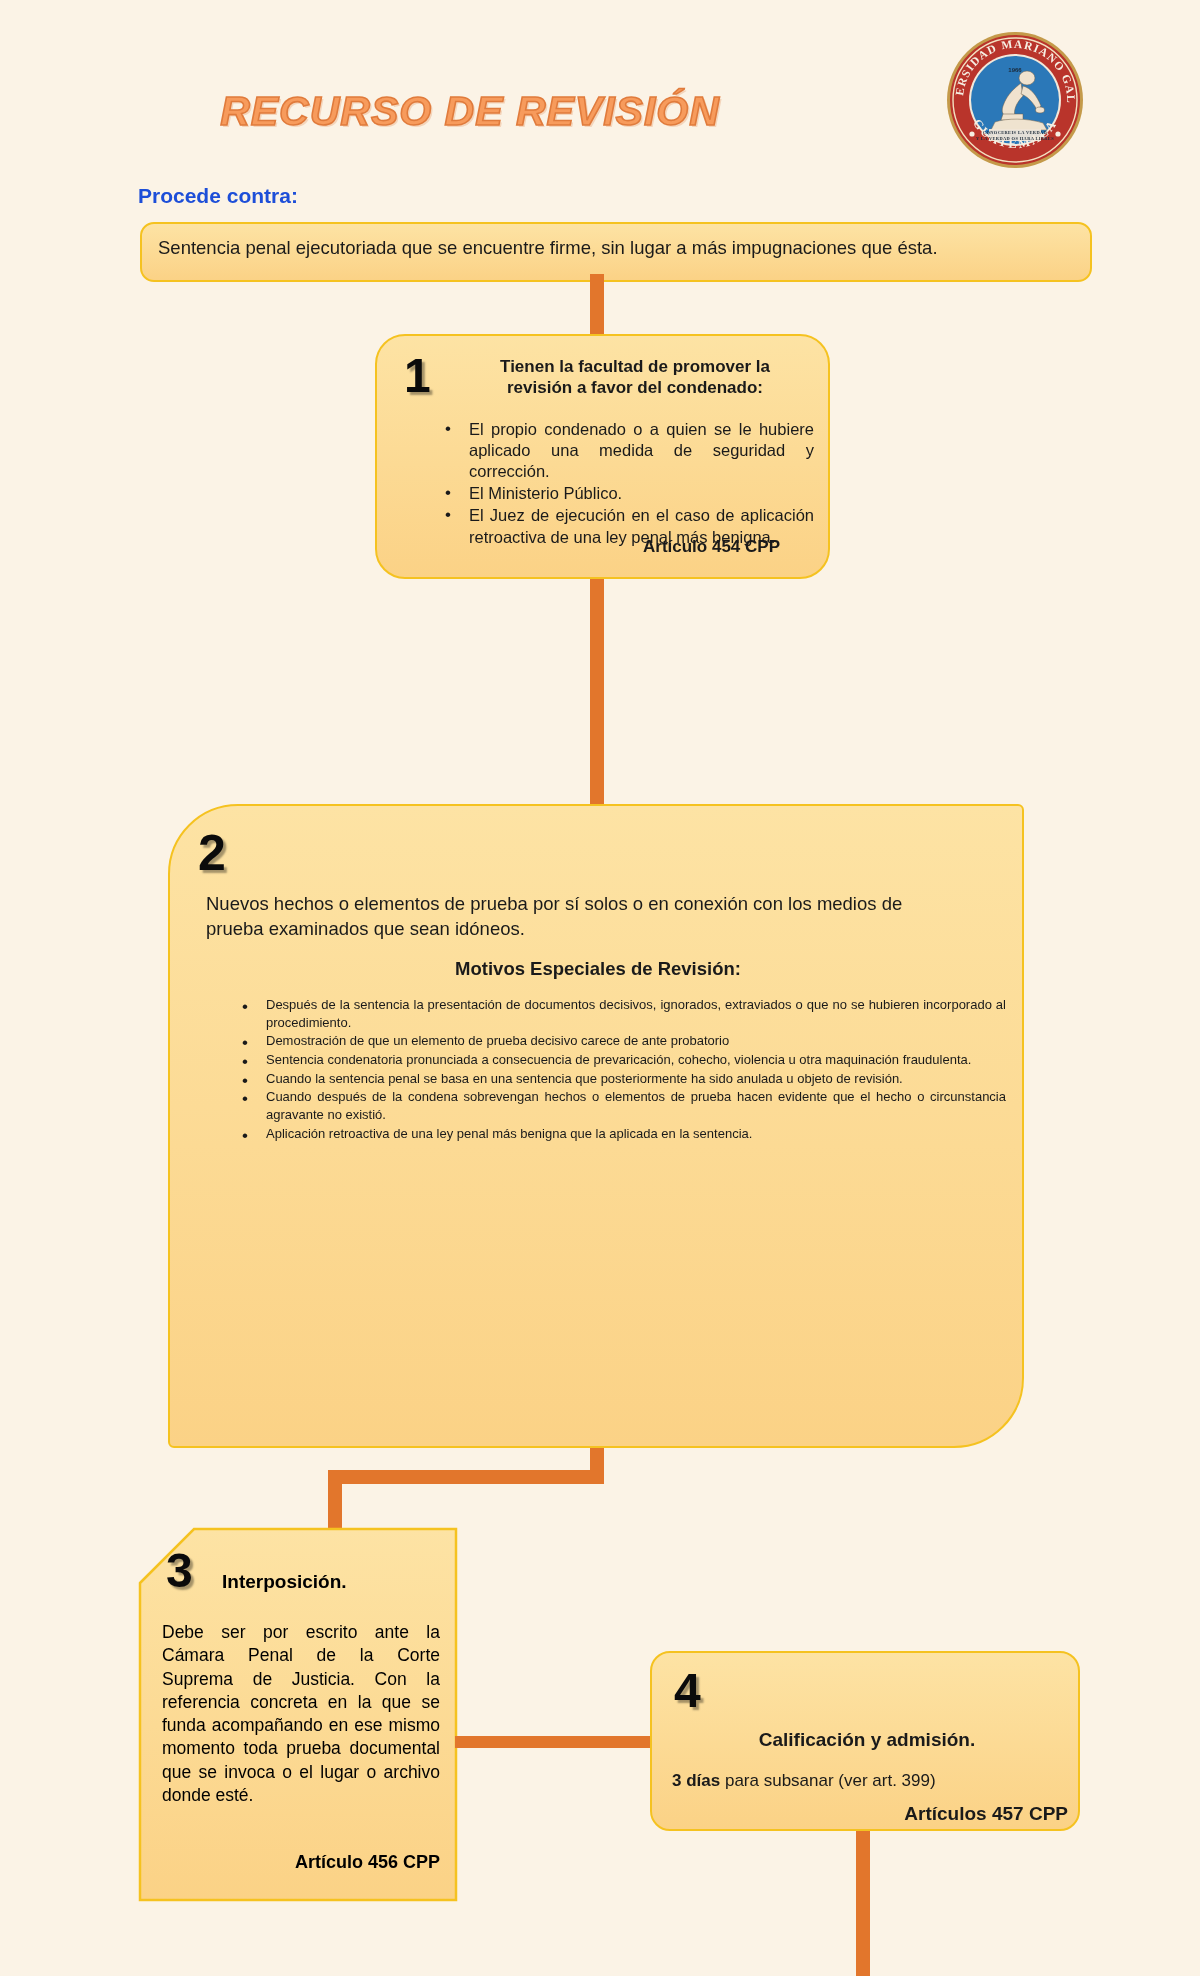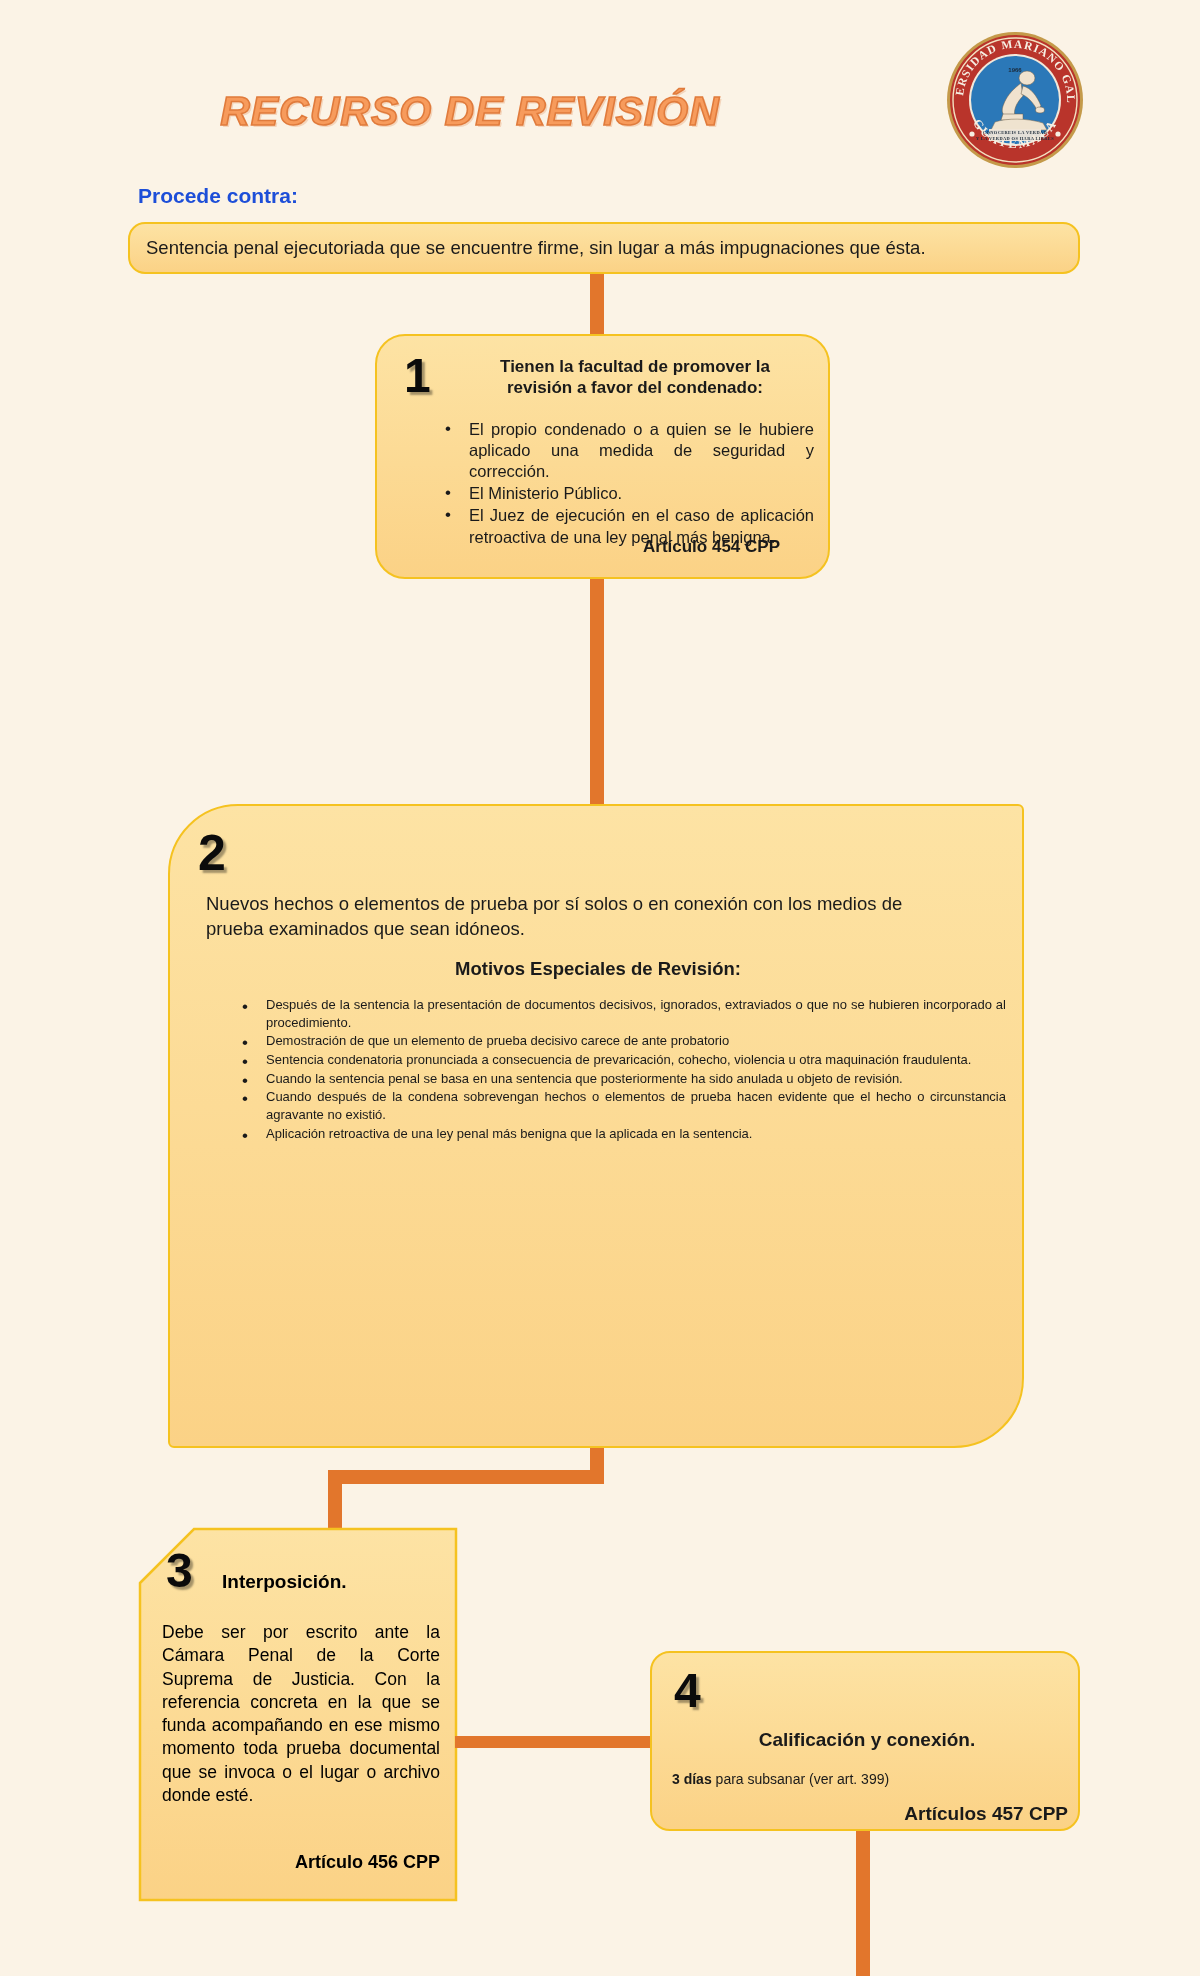--- a/index.html
+++ b/index.html
@@ -151,21 +151,21 @@
       <rect x="44" y="99" width="52" height="12" fill="#F3E8DA" opacity="0.92"></rect>
       <text x="70" y="104.4" text-anchor="middle" font-family="'Liberation Serif', serif" font-size="4.4" font-weight="bold" fill="#1d2b3a" letter-spacing="0.4">CONOCEREIS LA VERDAD</text>
       <text x="70" y="110" text-anchor="middle" font-family="'Liberation Serif', serif" font-size="4.4" font-weight="bold" fill="#1d2b3a" letter-spacing="0.4">Y LA VERDAD OS HARA LIBRES</text>
       <circle cx="27" cy="104" r="2.6" fill="#F6EFE3"></circle>
       <circle cx="113" cy="104" r="2.6" fill="#F6EFE3"></circle>
     </svg>
   </div>
 
   <div class="plain-label" style="left:138px; top:184px; font-size:21px;">Procede contra:</div>
 
-  <div class="box r-sm" style="left:128px; top:222px; width:952px; height:52px;border-radius:17px;">
+  <div class="box r-sm" style="left:140px; top:222px; width:952px; height:60px;">
     <div style="padding:13px 16px 0 16px; font-size:18.5px;">Sentencia penal ejecutoriada que se encuentre firme, sin lugar a más impugnaciones que ésta.</div>
   </div>
 
   <div class="conn" style="left:590px; top:274px; width:14px; height:62px;"></div>
 
   <div class="box r-md" style="left:375px; top:334px; width:455px; height:245px;">
     <div class="step-num" style="left:27px; top:16px; font-size:48px;">1</div>
     <div class="hdr" style="position:absolute; left:93px; top:20px; width:330px; font-size:17px; line-height:1.25;">Tienen la facultad de promover la revisión a favor del condenado:</div>
     <ul class="blist" style="position:absolute; left:58px; top:79px; width:345px; font-size:16.5px; line-height:1.28;">
       <li>El propio condenado o a quien se le hubiere aplicado una medida de seguridad y corrección.</li>
@@ -208,22 +208,22 @@
     <div class="step-num" style="left:28px; top:20px; font-size:48px;">3</div>
     <div style="position:absolute; left:84px; top:44px; font-size:19px; font-weight:bold;">Interposición.</div>
     <div class="body-text" style="position:absolute; left:24px; top:94px; width:278px; font-size:17.5px; line-height:1.33;">Debe ser por escrito ante la Cámara Penal de la Corte Suprema de Justicia. Con la referencia concreta en la que se funda acompañando en ese mismo momento toda prueba documental que se invoca o el lugar o archivo donde esté.</div>
     <div class="art" style="position:absolute; left:24px; top:323px; width:278px; font-size:18px;">Artículo 456 CPP</div>
   </div>
 
   <div class="conn" style="left:455px; top:1736px; width:196px; height:12px;"></div>
 
   <div class="box r-md" style="left:650px; top:1651px; width:430px; height:180px; border-radius:20px;">
     <div class="step-num" style="left:22px; top:14px; font-size:48px;">4</div>
-    <div class="hdr" style="position:absolute; left:0; top:76px; width:430px; font-size:19px;">Calificación y conexión.</div>
-    <div style="position:absolute; left:20px; top:118px; width:396px; font-size:14px;">
+    <div class="hdr" style="position:absolute; left:0; top:76px; width:430px; font-size:19px;">Calificación y admisión.</div>
+    <div style="position:absolute; left:20px; top:118px; width:396px; font-size:17px;">
       <span style="font-weight:bold;">3 días</span><span> para subsanar (ver art. 399)</span>
     </div>
     <div class="art" style="position:absolute; left:20px; top:148px; width:396px; font-size:19px;">Artículos 457 CPP</div>
   </div>
 
   <div class="conn" style="left:856px; top:1831px; width:14px; height:145px;"></div>
 
 </div>
 
 </body></html>

